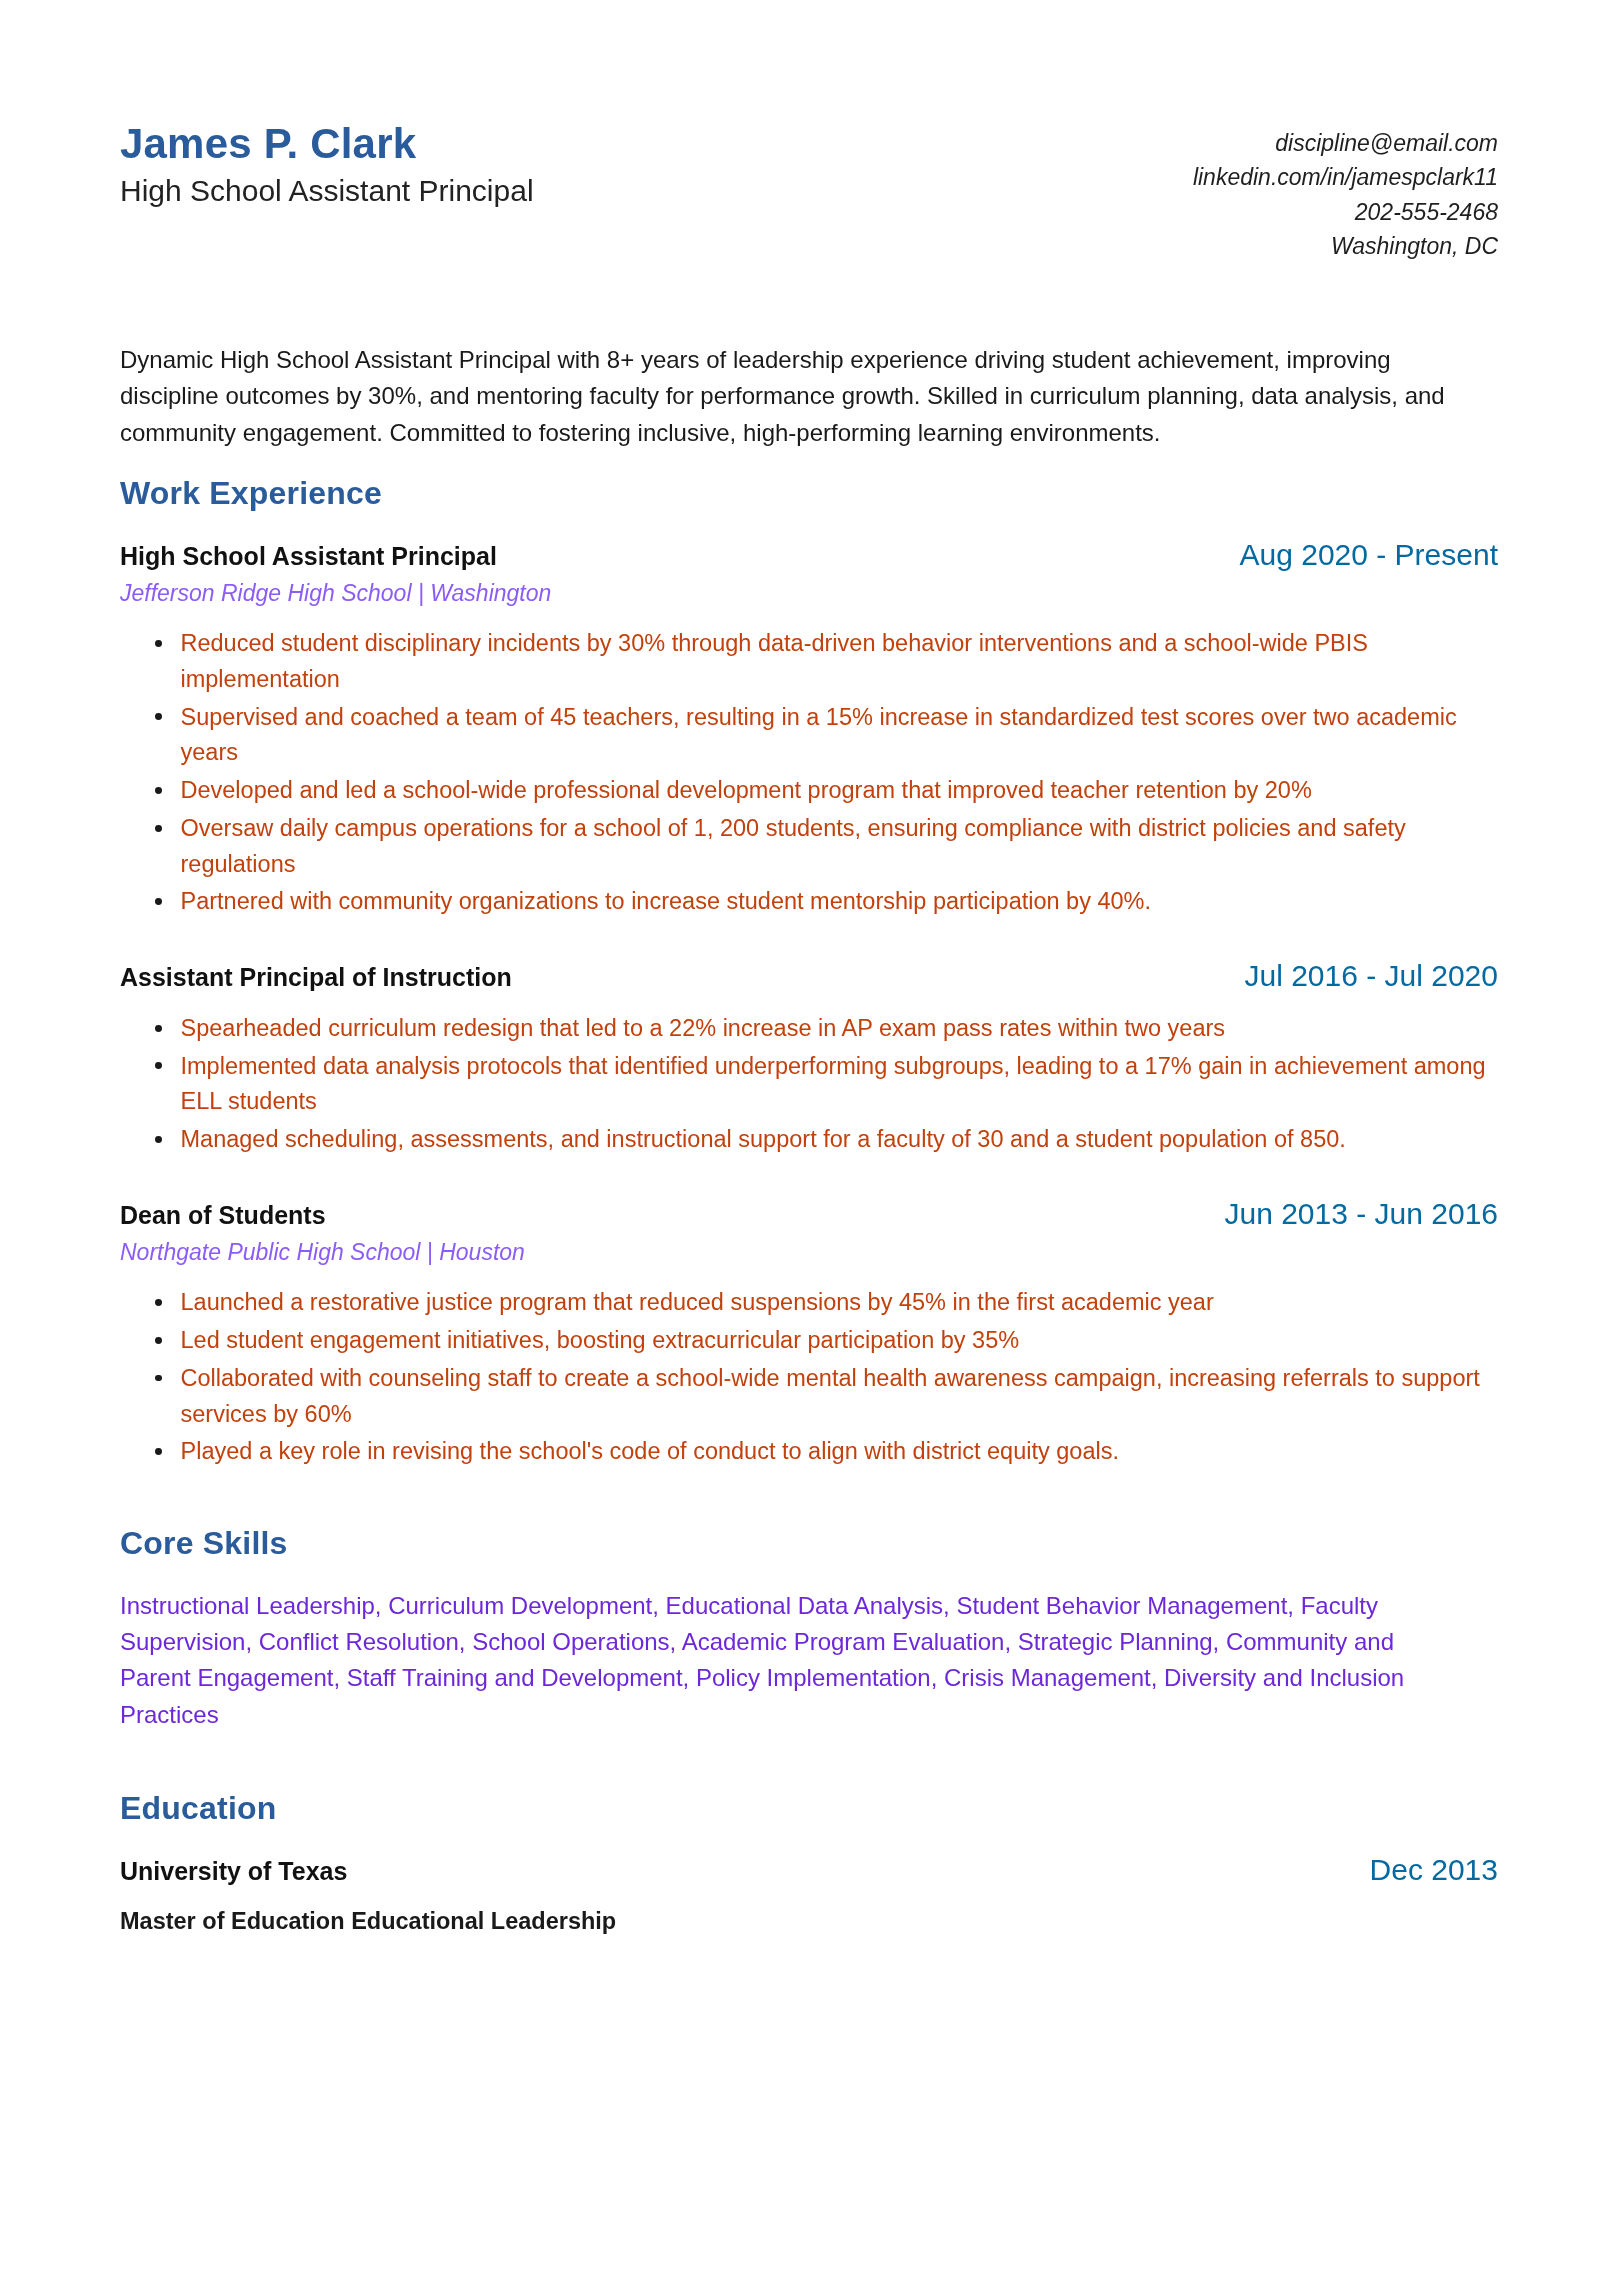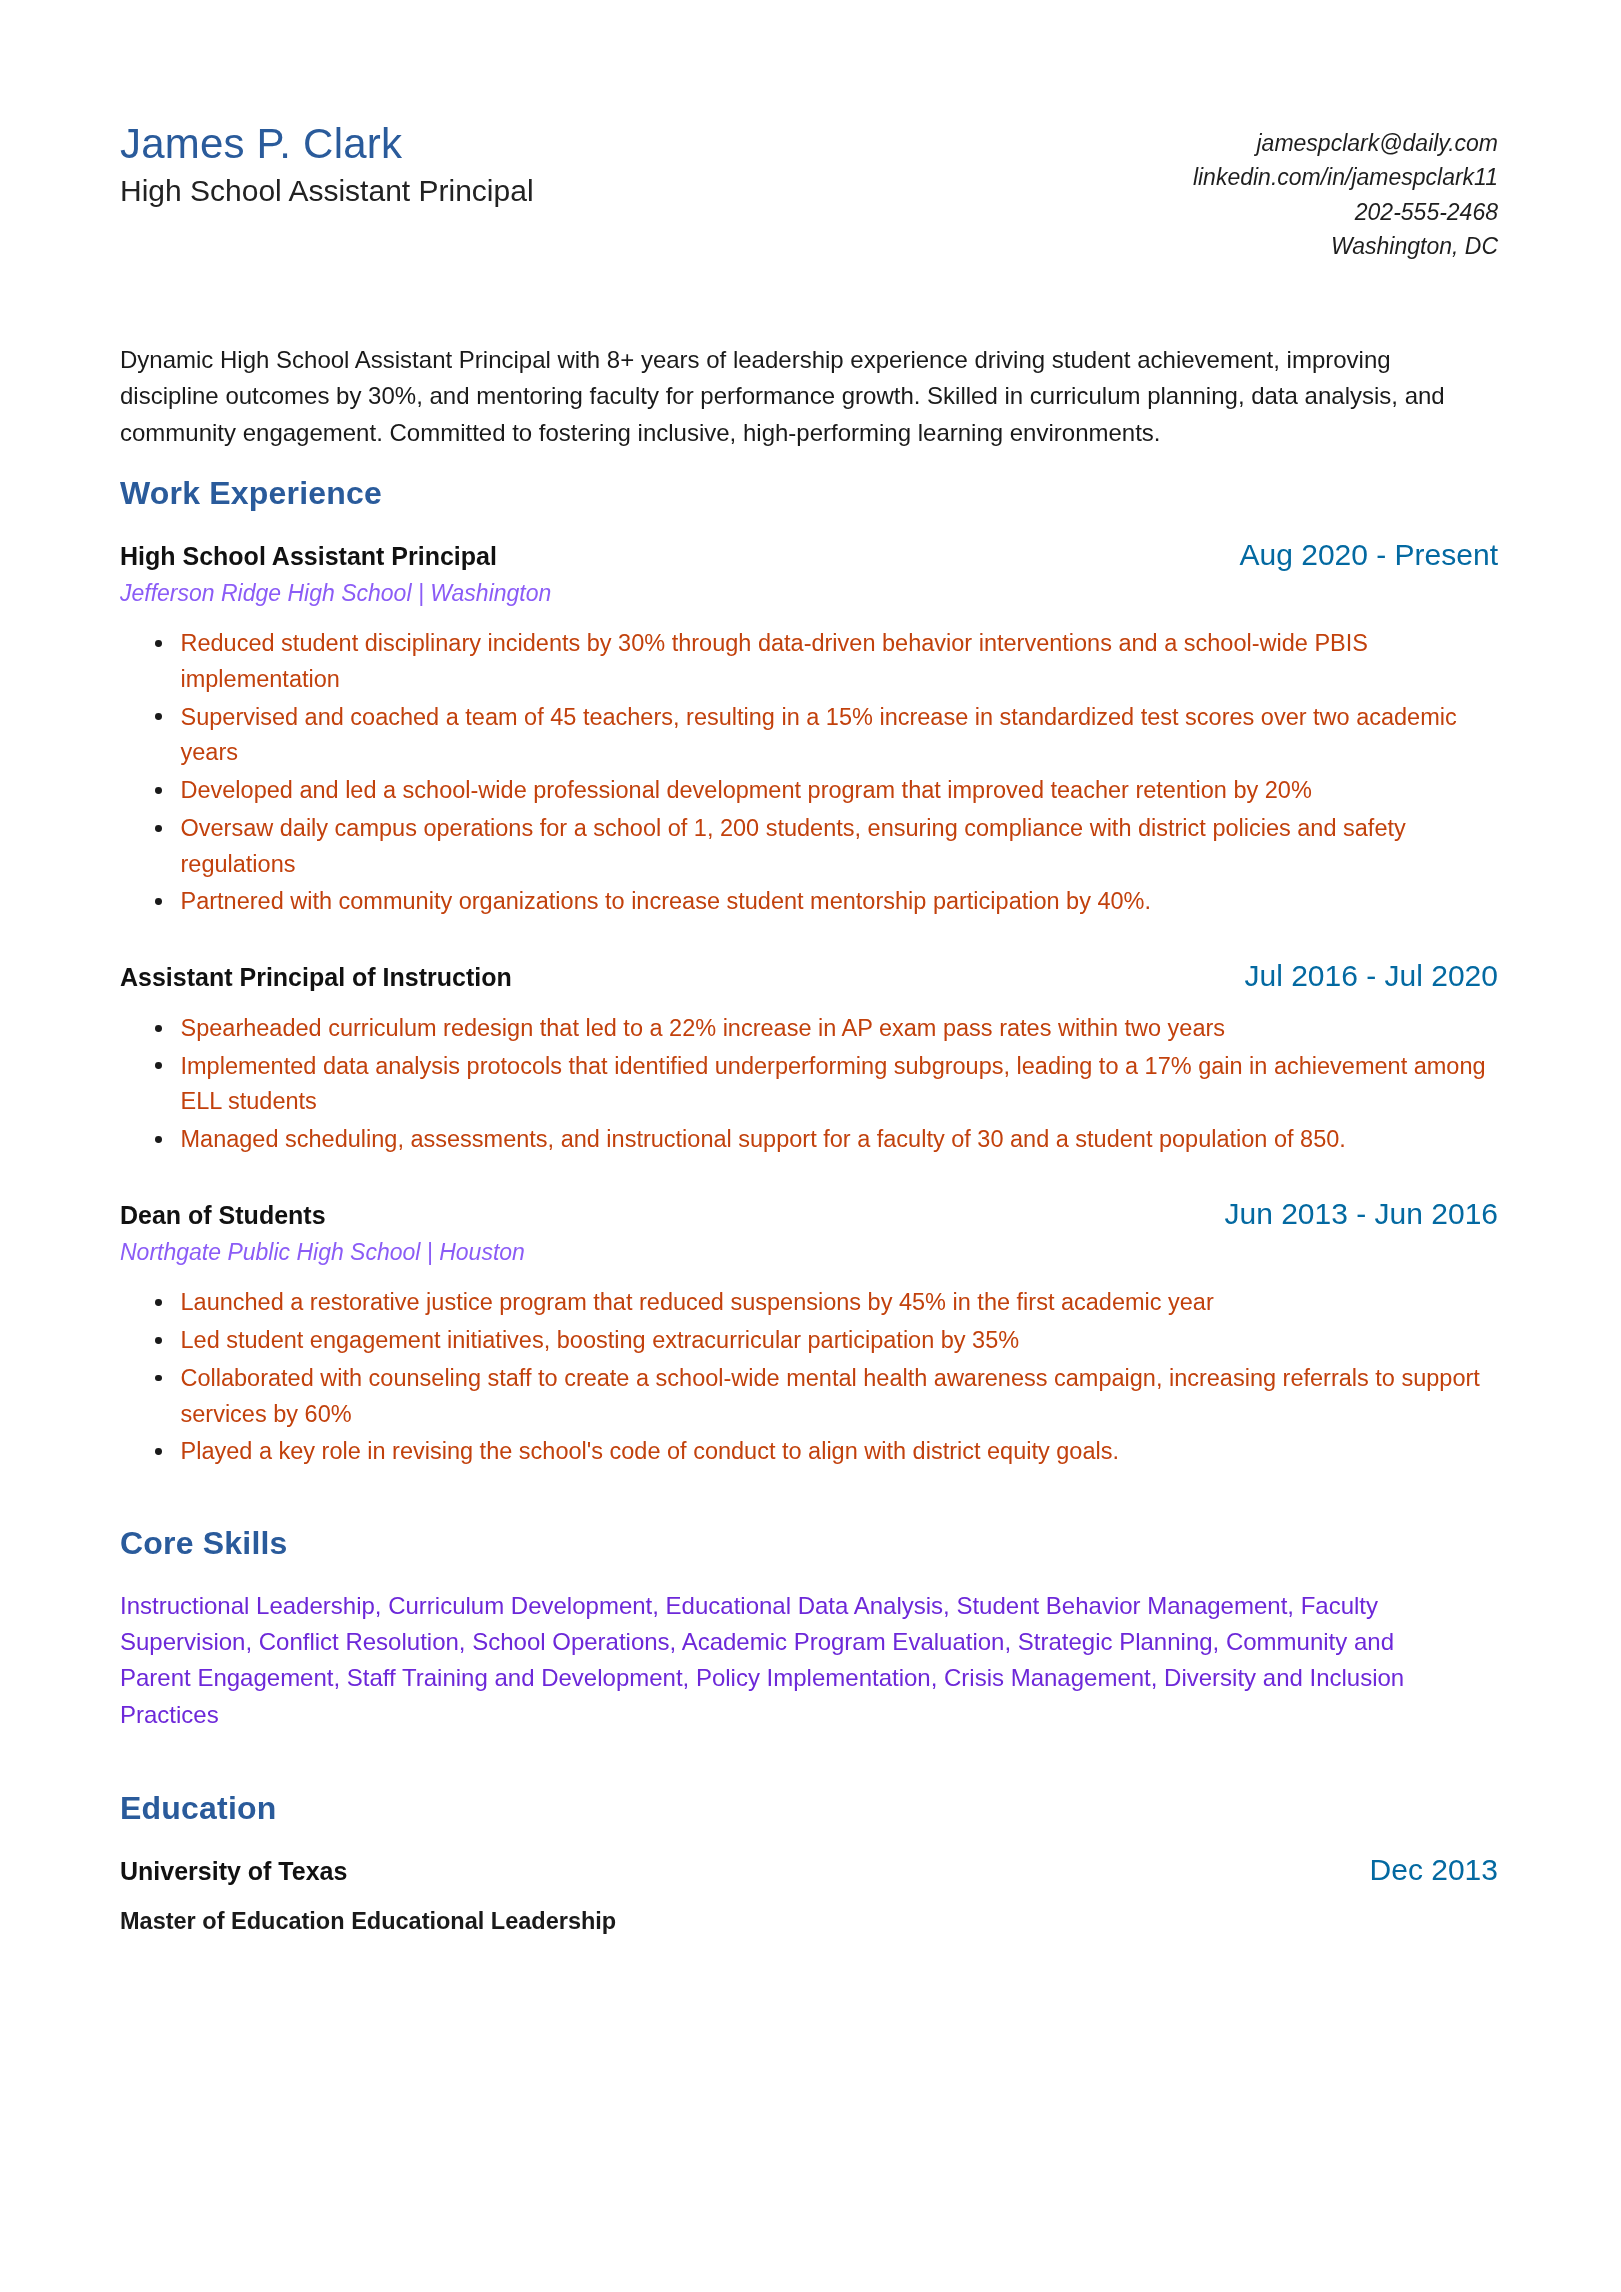--- a/index.html
+++ b/index.html
@@ -23,21 +23,21 @@
 
   
   .header {
     display: flex;
     align-items: flex-start;
     justify-content: space-between;
   }
   .identity { padding-top: 3.9px; }
   .full-name {
     font-size: 42px;
-    font-weight: normal;
+    font-weight: bold;
     color: #2a5b9b;
     letter-spacing: 0.2px;
     line-height: 1.12;
     margin: 0 0 5.9px 0;
   }
   .job-title {
     font-size: 30px;
     font-weight: normal;
     color: #222222;
     line-height: 1.2;
@@ -156,21 +156,21 @@
 <body>
 
 <div class="page">
 
   <div class="header">
     <div class="identity">
       <div class="full-name">James P. Clark</div>
       <div class="job-title">High School Assistant Principal</div>
     </div>
     <div class="contact">
-      <div>jamespclark@daily.com</div>
+      <div>discipline@email.com</div>
       <div>linkedin.com/in/jamespclark11</div>
       <div>202-555-2468</div>
       <div>Washington, DC</div>
     </div>
   </div>
 
   <div class="summary">Dynamic High School Assistant Principal with 8+ years of leadership experience driving student achievement, improving discipline outcomes by 30%, and mentoring faculty for performance growth. Skilled in curriculum planning, data analysis, and community engagement. Committed to fostering inclusive, high-performing learning environments.</div>
 
   <div class="section sp-work">
     <div class="section-title">Work Experience</div>

